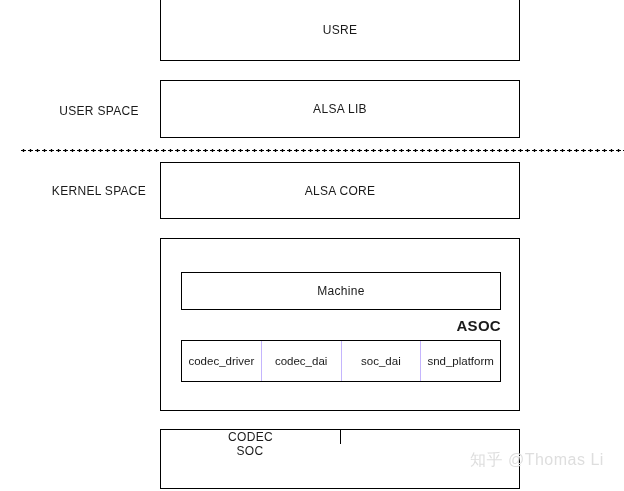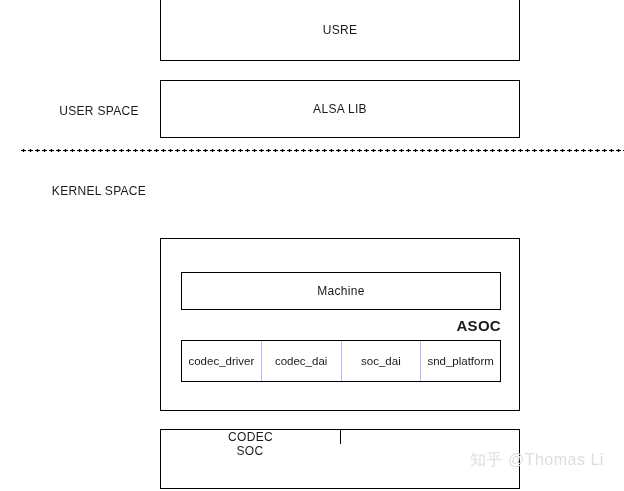--- a/index.html
+++ b/index.html
@@ -165,20 +165,23 @@
   <div class="side-label" id="label-user-space">
     <span>USER SPACE</span>
   </div>
 
   <div id="space-divider"></div>
 
   <div class="side-label" id="label-kernel-space">
     <span>KERNEL SPACE</span>
   </div>
 
+  <div class="box" id="box-alsacore">
+    <span>ALSA CORE</span>
+  </div>
 
   <div class="box" id="box-asoc-outer"></div>
 
   <div class="box" id="box-machine">
     <span>Machine</span>
   </div>
 
   <div id="label-asoc">
     <span>ASOC</span>
   </div>

